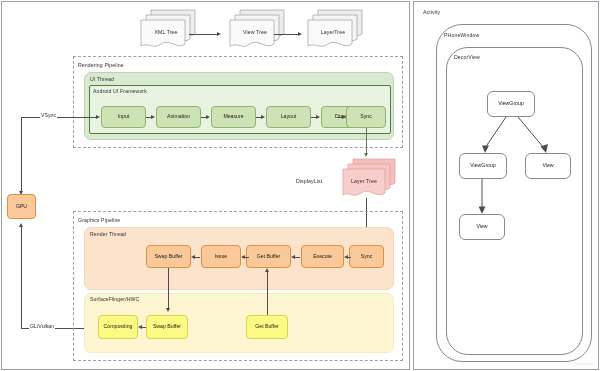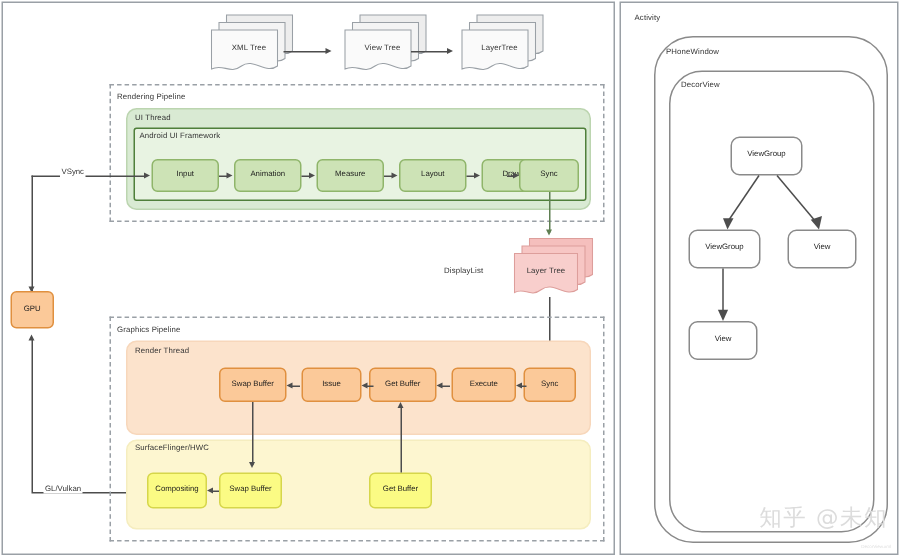--- a/index.html
+++ b/index.html
@@ -246,17 +246,16 @@
 
     <svg style="position:absolute;left:0;top:0;width:186px;height:369px;overflow:visible;">
       <line x1="92" y1="115" x2="71" y2="146" stroke="#4d4d4d" stroke-width="1"></line>
       <polygon points="71,151 68,143.5 75,143.5" fill="#4d4d4d"></polygon>
       <line x1="104" y1="115" x2="130" y2="146" stroke="#4d4d4d" stroke-width="1"></line>
       <polygon points="132,151 126.5,144.5 134,142" fill="#4d4d4d"></polygon>
       <line x1="68" y1="177" x2="68" y2="207" stroke="#4d4d4d" stroke-width="1"></line>
       <polygon points="68,212 64.6,204.5 71.4,204.5" fill="#4d4d4d"></polygon>
     </svg>
 
-    <div id="watermark">知乎 @未知</div>
     <div id="credit">DecorView.xml</div>
   </div>
 
 </div>
 
 </body></html>

